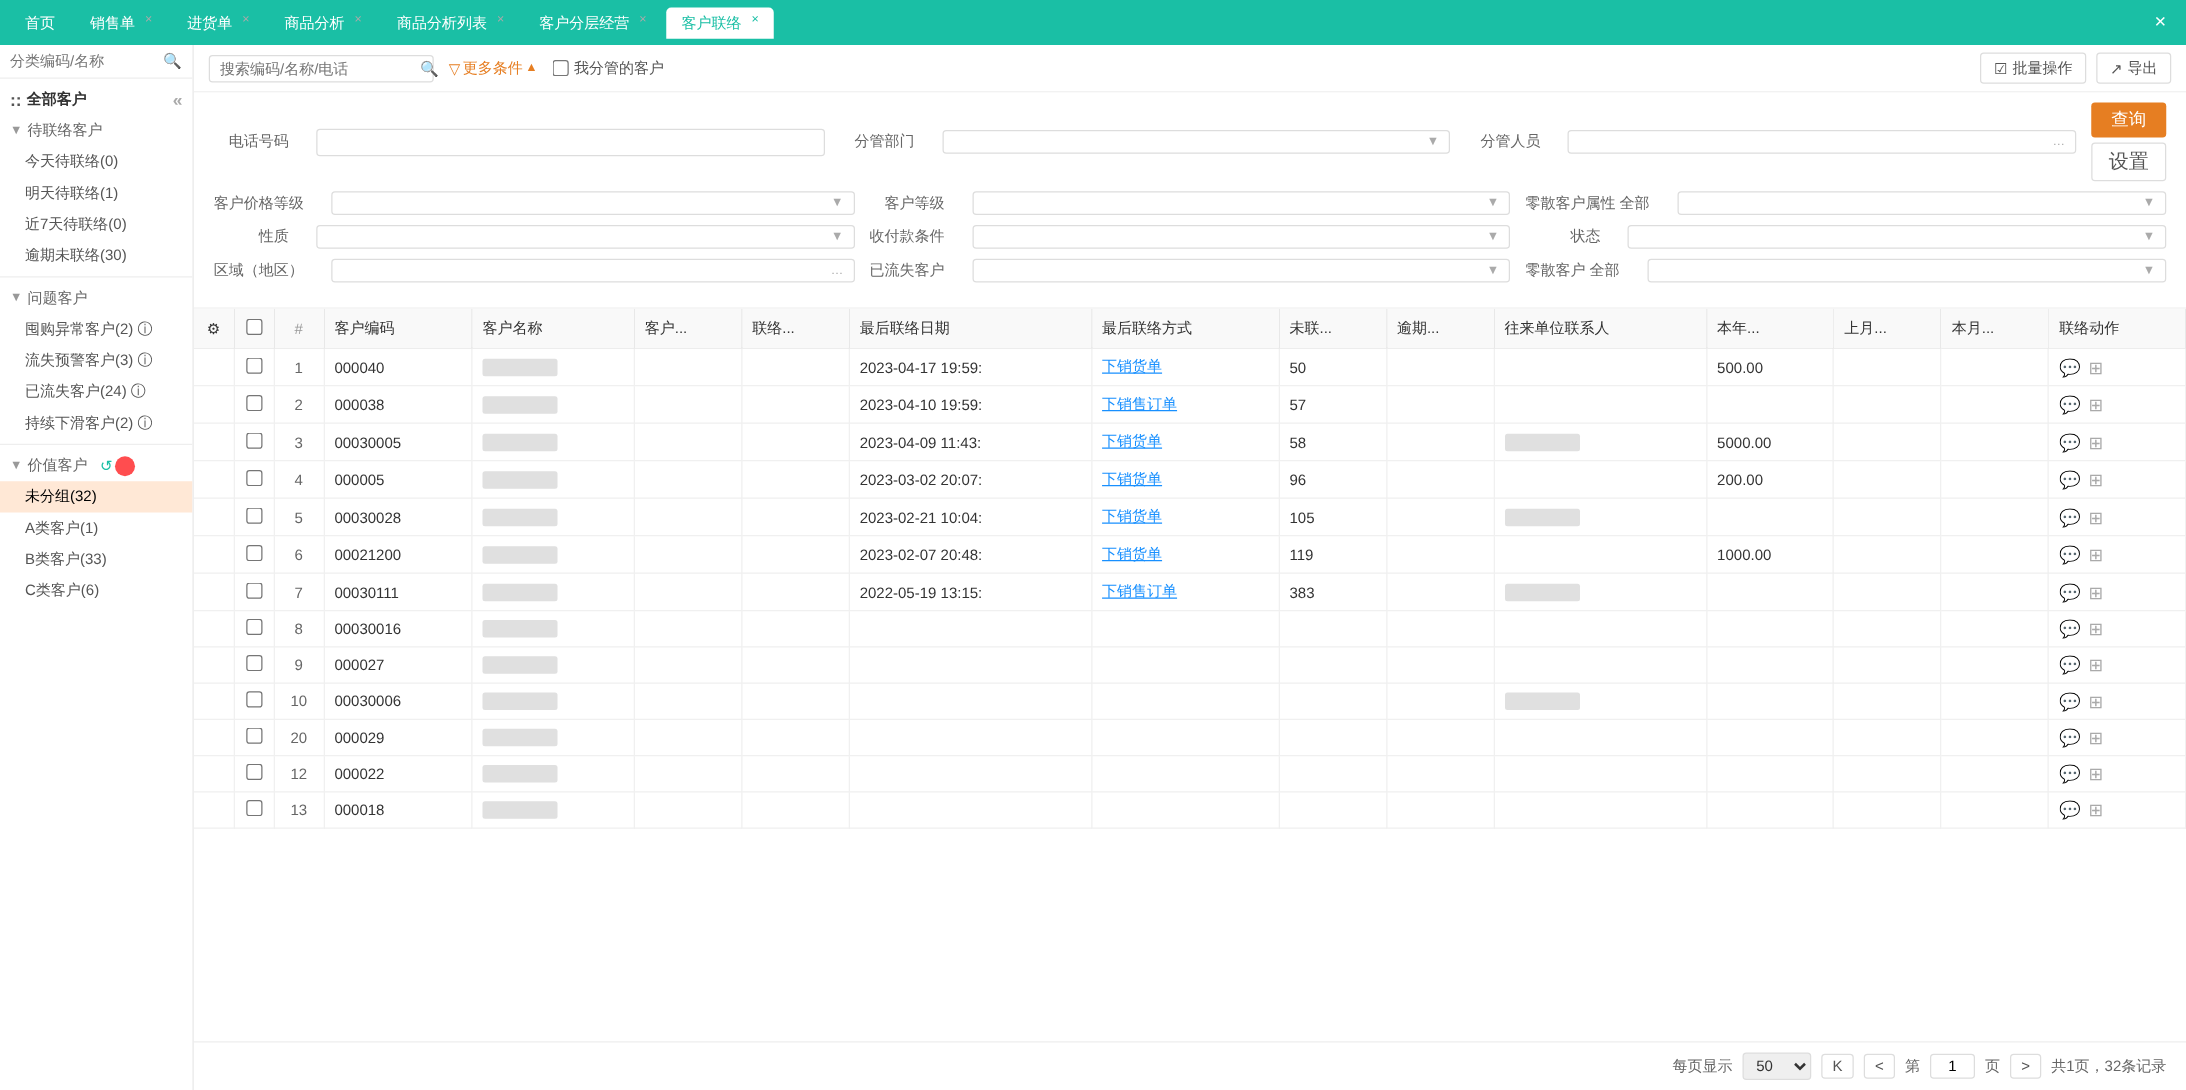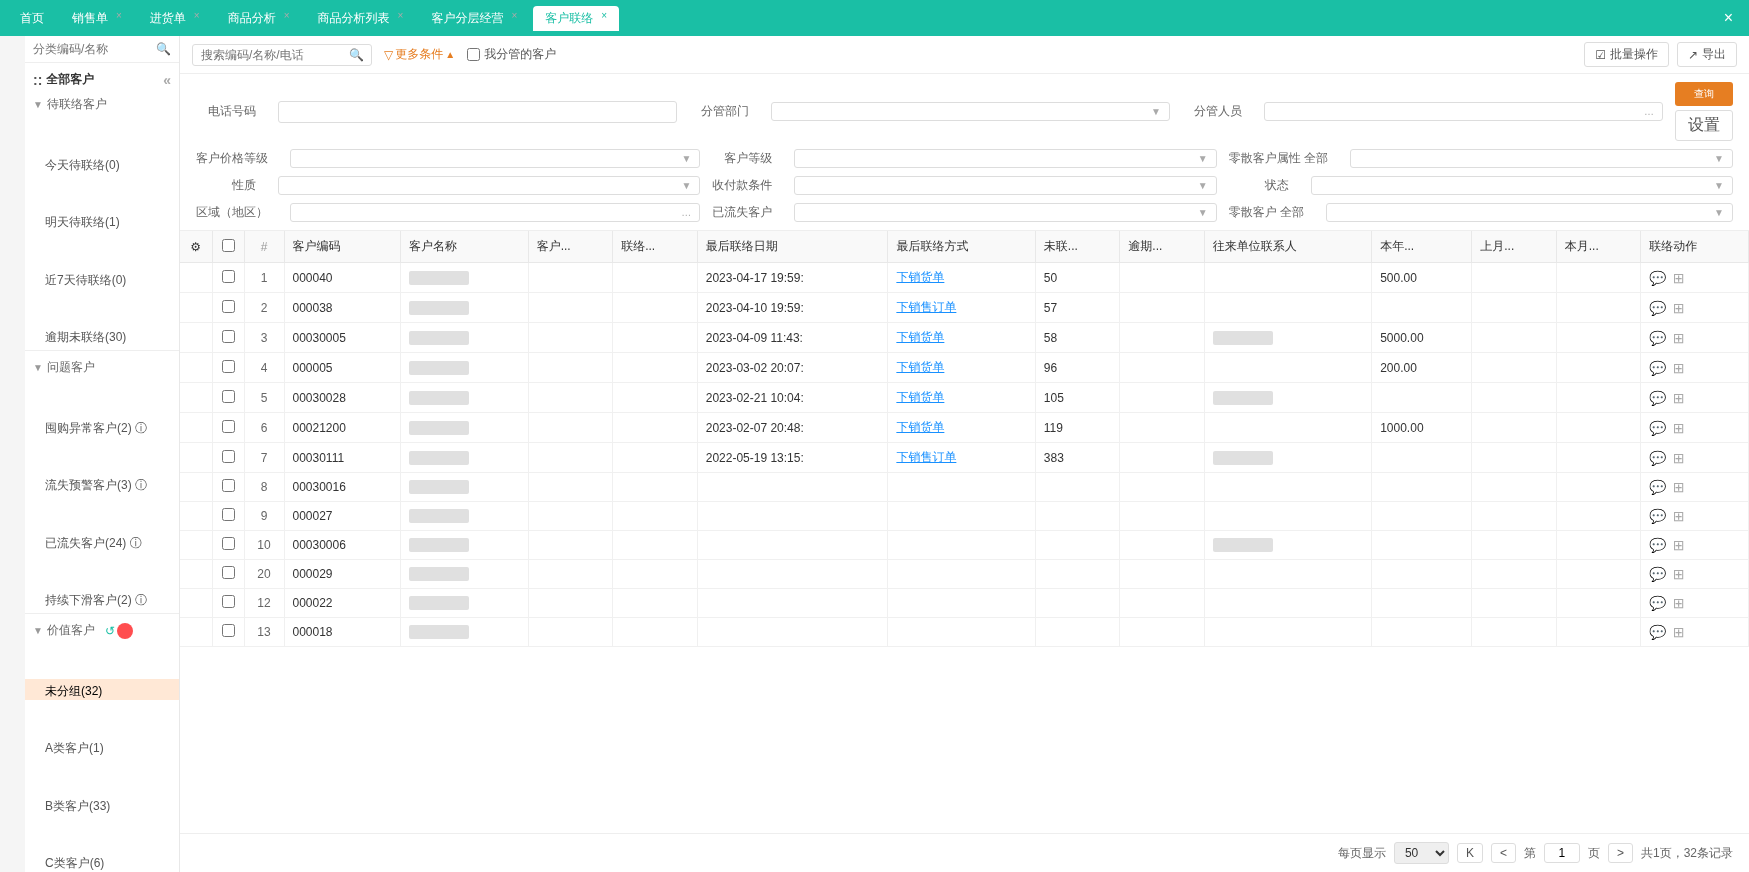--- a/index.html
+++ b/index.html
@@ -34,21 +34,20 @@
       color: #fff;
       font-size: 16px;
       cursor: pointer;
       padding: 0 8px;
     }
 
     
     .main-layout {
       display: flex;
       height: calc(100vh - 36px);
-      padding-left: 25px;
     }
 
     
     .sidebar {
       width: 155px;
       background: #fff;
       border-right: 1px solid #e8e8e8;
       display: flex;
       flex-direction: column;
       overflow-y: auto;
@@ -92,21 +91,20 @@
       gap: 4px;
     }
     .sidebar-group-label .arrow { font-size: 10px; color: #999; }
     .sidebar-item {
       padding: 4px 8px 4px 20px;
       color: #555;
       cursor: pointer;
       white-space: nowrap;
       overflow: hidden;
       text-overflow: ellipsis;
-      margin-top: 36px;
     }
     .sidebar-item.active { background: #ffe8d6; color: #000000; }
     .sidebar-divider { border-top: 1px solid #eee; margin: 4px 0; }
     .grid-icon { font-size: 14px; margin-right: 4px; color: #555; }
 
     
     .content-area {
       flex: 1;
       display: flex;
       flex-direction: column;
@@ -121,21 +119,21 @@
       background: #fff;
       border-bottom: 1px solid #eee;
       gap: 12px;
     }
     .filter-search {
       display: flex;
       align-items: center;
       border: 1px solid #ddd;
       border-radius: 3px;
       padding: 3px 8px;
-      gap: 8px;
+      gap: 20px;
       width: 180px;
     }
     .filter-search input {
       border: none;
       outline: none;
       font-size: 12px;
       width: 140px;
     }
     .more-conditions {
       color: #e67e22;
@@ -186,21 +184,21 @@
       background: #fff;
       border-bottom: 1px solid #eee;
       padding: 8px 16px;
     }
     .filter-row {
       display: flex;
       align-items: center;
       gap: 12px;
       margin-bottom: 8px;
     }
-    .filter-row:last-child { margin-bottom: 0; }
+    .filter-row:last-child { margin-bottom: 12px; }
     .filter-field {
       display: flex;
       align-items: center;
       gap: 22px;
       flex: 1;
       min-width: 0;
     }
     .filter-label {
       color: #666;
       white-space: nowrap;
@@ -231,21 +229,21 @@
       min-width: 0;
     }
     .filter-select .chevron { color: #aaa; font-size: 10px; }
     .btn-query {
       background: #e67e22;
       color: #fff;
       border: none;
       border-radius: 3px;
       padding: 5px 16px;
       cursor: pointer;
-      font-size: 10px;
+      font-size: 14px;
       white-space: nowrap;
     }
     .btn-reset {
       background: #fff;
       color: #555;
       border: 1px solid #ddd;
       border-radius: 3px;
       padding: 4px 12px;
       cursor: pointer;
       font-size: 16px;

